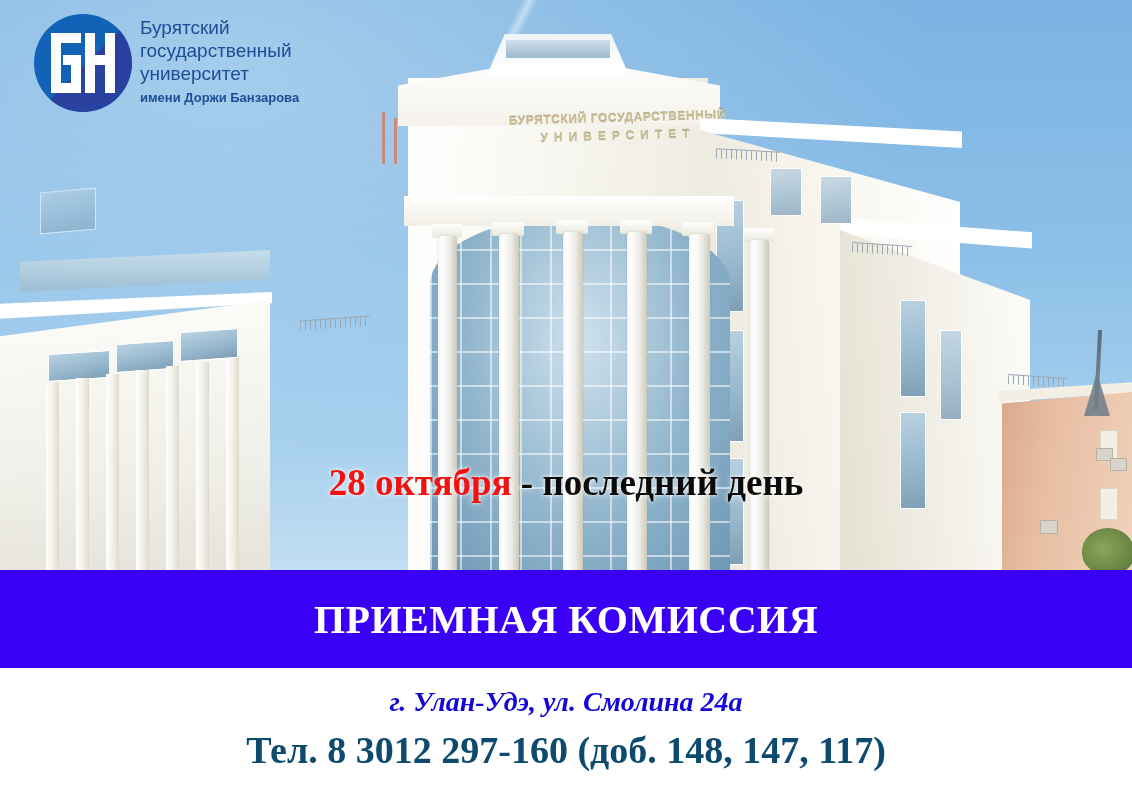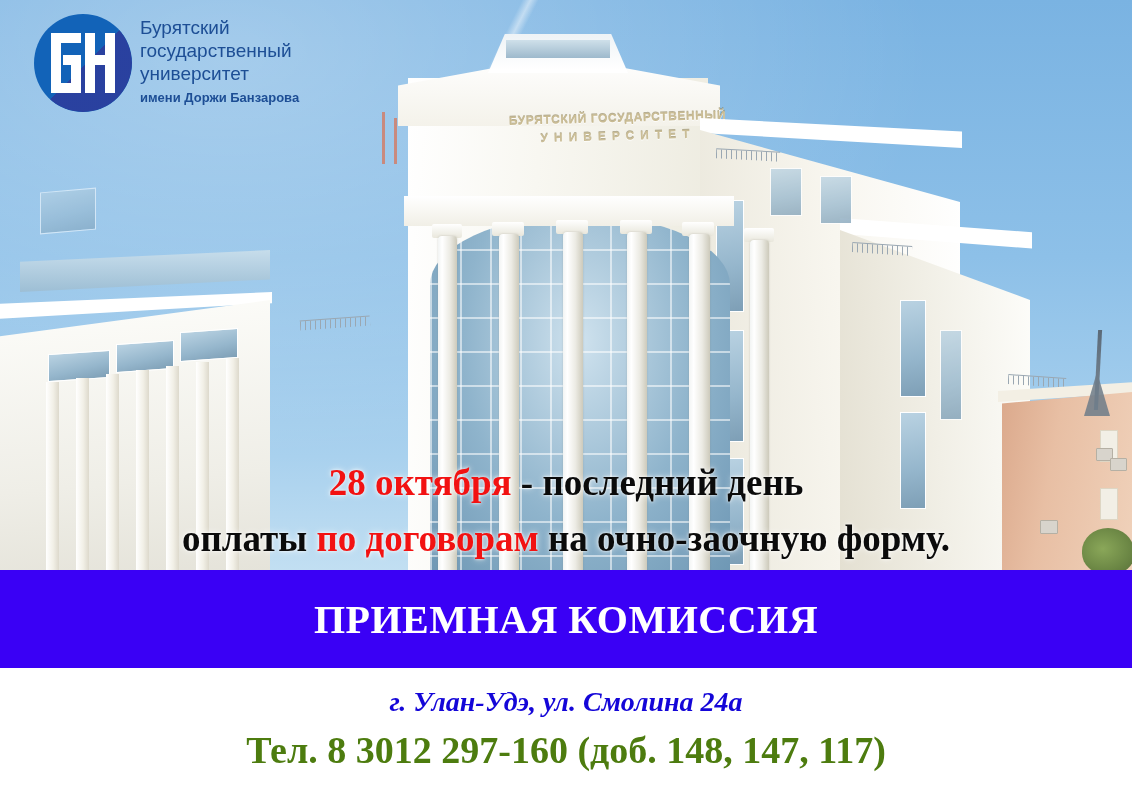--- a/index.html
+++ b/index.html
@@ -271,21 +271,21 @@
   #address{
     margin-top:18px;
     font-family:"Liberation Serif",serif;
     font-style:italic;font-weight:700;
     font-size:28px;color:#1406d8;
   }
   #phone{
     margin-top:10px;
     font-family:"Liberation Serif",serif;
     font-weight:700;
-    font-size:38px;color:#4d7c0f;text-align:center;
+    font-size:38px;color:#0c4a6e;text-align:center;
   }
 </style>
 </head>
 <body>
 
 <div id="poster">
 
   <div id="photo">
     <div class="sky-haze"></div>
     <div class="contrail"></div>
@@ -368,23 +368,20 @@
     <div class="ac" style="left:1110px;top:458px;width:15px;height:11px;"></div>
     <div class="ac" style="left:1040px;top:520px;width:16px;height:12px;"></div>
     <div id="spire"></div>
     <div id="spire2"></div>
     <div id="tree"></div>
 
 
     <div id="subline">
       <div>
         <span class="red">28 октября</span><span class="black"> - последний день</span>
-      </div>
-      <div>
-        <span class="black">оплаты </span><span class="red">по договорам</span><span class="black"> на очно-заочную форму.</span>
       </div>
     </div>
   </div>
 
   <div id="banner">
     <span id="banner-text">ПРИЕМНАЯ КОМИССИЯ</span>
   </div>
 
   <div id="logo">
     <div id="logo-mark">

